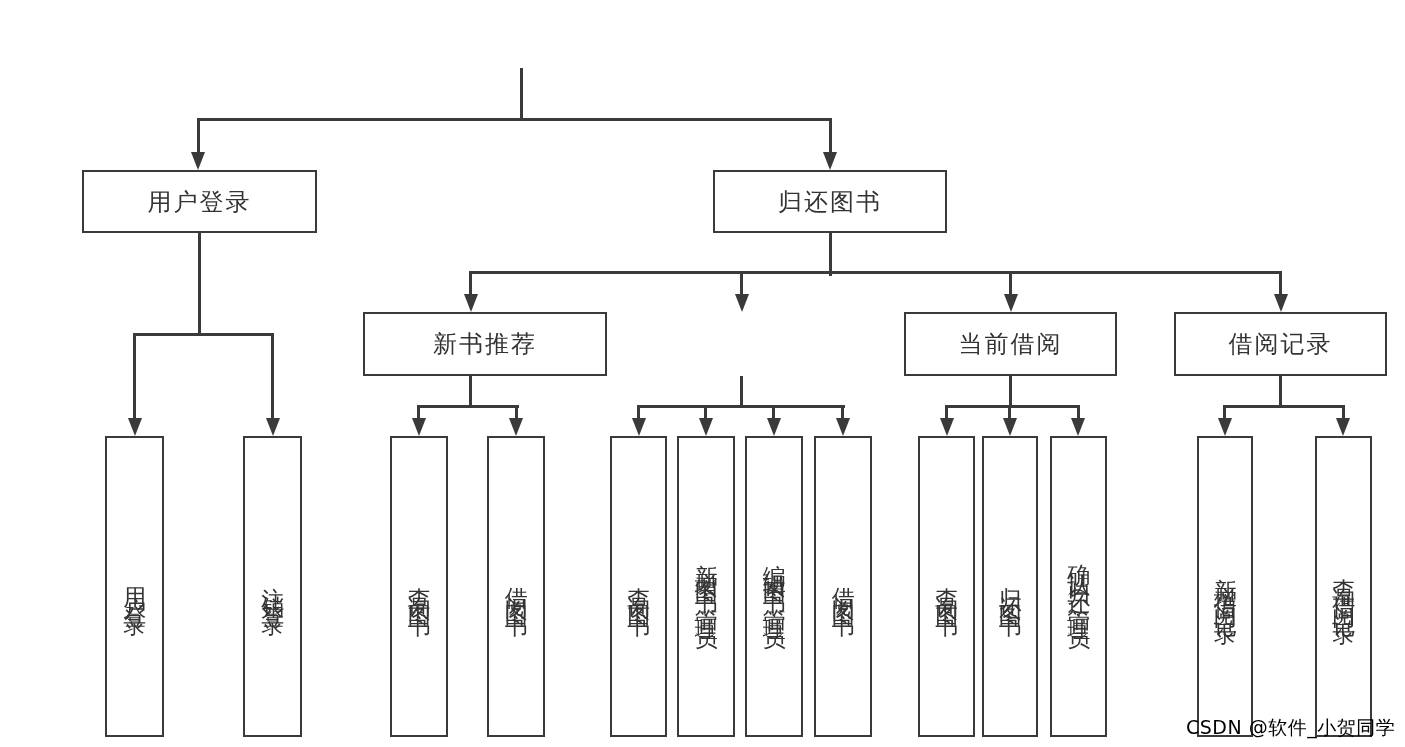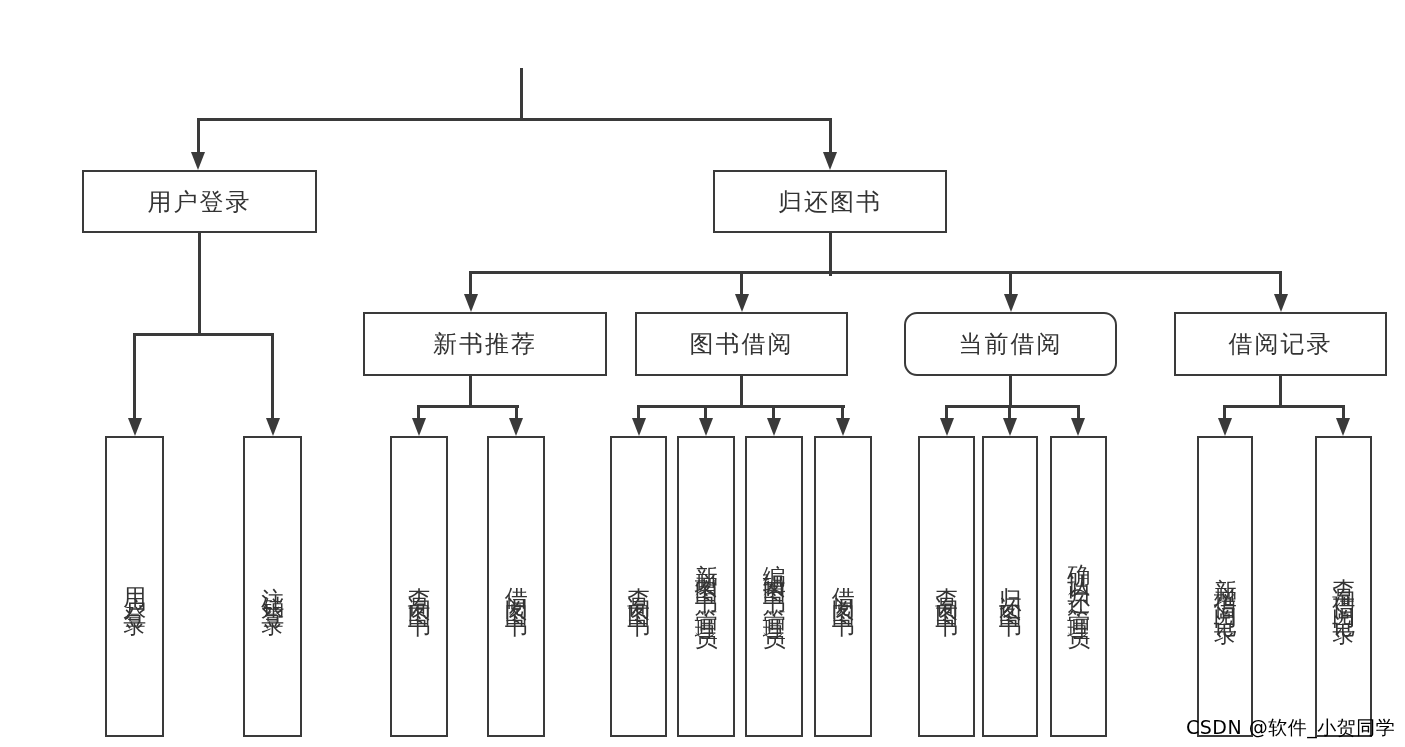--- a/index.html
+++ b/index.html
@@ -68,24 +68,21 @@
     <div class="arrow" style="left:735px;  top:294px;"></div>
     <div class="line" style="left:1009px; top:271px; width:3px;   height:27px;"></div>
     <div class="arrow" style="left:1004px; top:294px;"></div>
     <div class="line" style="left:1279px; top:271px; width:3px;   height:27px;"></div>
     <div class="arrow" style="left:1274px; top:294px;"></div>
   </div>
 
   <div class="box" style="left:363px; top:312px; width:244px; height:64px;">
     <span class="h-label">新书推荐</span>
   </div>
-  <div class="box" style="left:635px; top:312px; width:213px; height:64px;">
-    <span class="h-label">图书借阅</span>
-  </div>
-  <div class="box" style="left:904px; top:312px; width:213px; height:64px;border-radius:13px;">
+  <div class="box" style="left:904px; top:312px; width:213px; height:64px;">
     <span class="h-label">当前借阅</span>
   </div>
   <div class="box" style="left:1174px; top:312px; width:213px; height:64px;">
     <span class="h-label">借阅记录</span>
   </div>
 
   <div>
     <div class="line" style="left:469px; top:376px; width:3px;   height:32px;"></div>
     <div class="line" style="left:417px; top:405px; width:102px; height:3px;"></div>
     <div class="line" style="left:417px; top:405px; width:3px;   height:15px;"></div>

